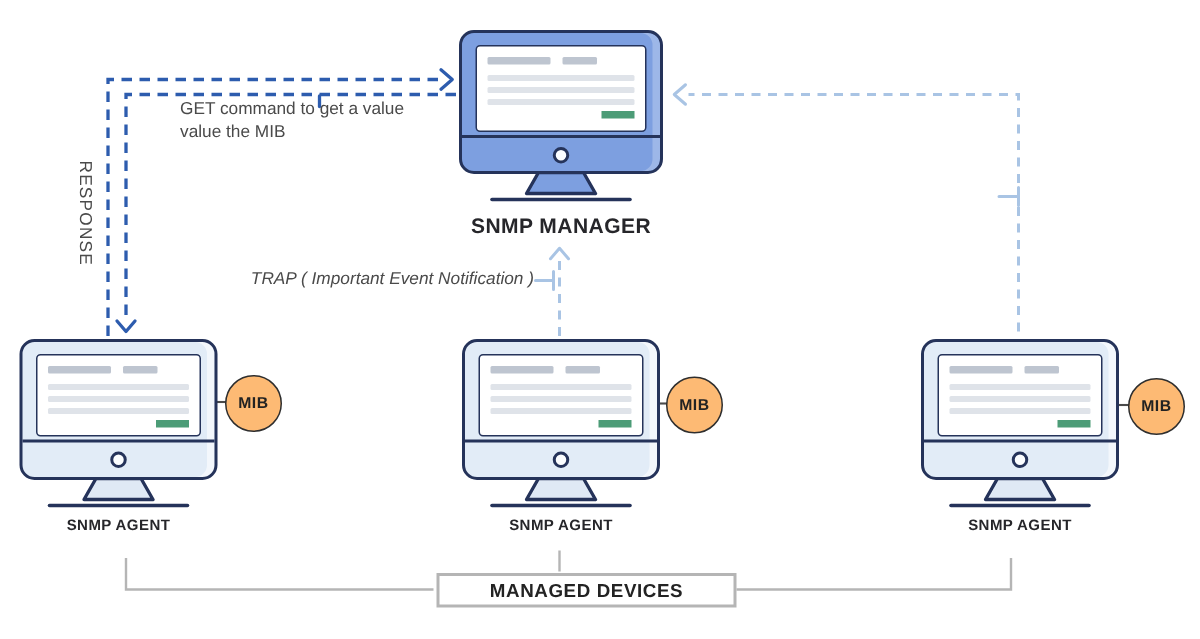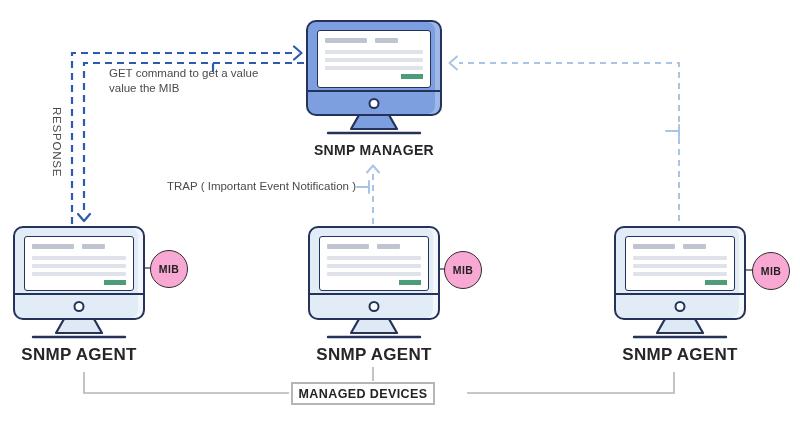--- a/index.html
+++ b/index.html
@@ -34,36 +34,36 @@
   .agent   .bezel-line{top:65px;}
   .dot{position:absolute;left:50%;transform:translateX(-50%);width:11px;height:11px;
        border:2px solid #25335a;border-radius:50%;background:#fbfdff;box-sizing:border-box;}
   .manager .dot{top:76px;}
   .agent   .dot{top:73px;}
   .stand{display:block;margin-top:-1px;}
   .manager .stand-body{fill:#7d9fe0;}
   .agent   .stand-body{fill:#dfe9f5;}
   .device-label{margin-top:6px;font-weight:bold;color:#26262a;letter-spacing:.3px;white-space:nowrap;}
   .manager .device-label{font-size:14px;margin-top:7px;}
-  .agent   .device-label{font-size:17px;}
+  .agent   .device-label{font-size:10px;}
 
   
   .mib{position:absolute;width:38px;height:38px;border:1.6px solid #2e2e2e;border-radius:50%;
-       background:#f9a8d4;display:flex;align-items:center;justify-content:center;
+       background:#fdba74;display:flex;align-items:center;justify-content:center;
        font-size:10.5px;font-weight:bold;color:#222;letter-spacing:.4px;z-index:2;box-sizing:border-box;}
 
   
   .anno{position:absolute;color:#4a4a4a;font-size:11.5px;line-height:14.5px;z-index:2;}
   .anno-response{left:49px;top:107px;writing-mode:vertical-rl;letter-spacing:.8px;}
-  .anno-get{left:109px;top:66px;}
-  .anno-trap-mid{right:444px;top:179px;white-space:nowrap;}
+  .anno-get{left:120px;top:66px;}
+  .anno-trap-mid{right:444px;top:179px;white-space:nowrap;font-style:italic;}
   .anno-trap-right{left:551px;top:109px;}
 
   
-  .mdbox{position:absolute;left:291px;top:382px;width:144px;height:23px;background:#fff;
+  .mdbox{position:absolute;left:291px;top:382px;width:200px;height:23px;background:#fff;
          border:2px solid #b5b5b5;display:flex;align-items:center;justify-content:center;
          font-weight:bold;font-size:12.5px;color:#232323;letter-spacing:.4px;z-index:2;box-sizing:border-box;}
 </style>
 </head>
 <body>
 
 <div class="canvas">
 
   <svg class="overlay" width="800" height="426" viewBox="0 0 800 426">
 

